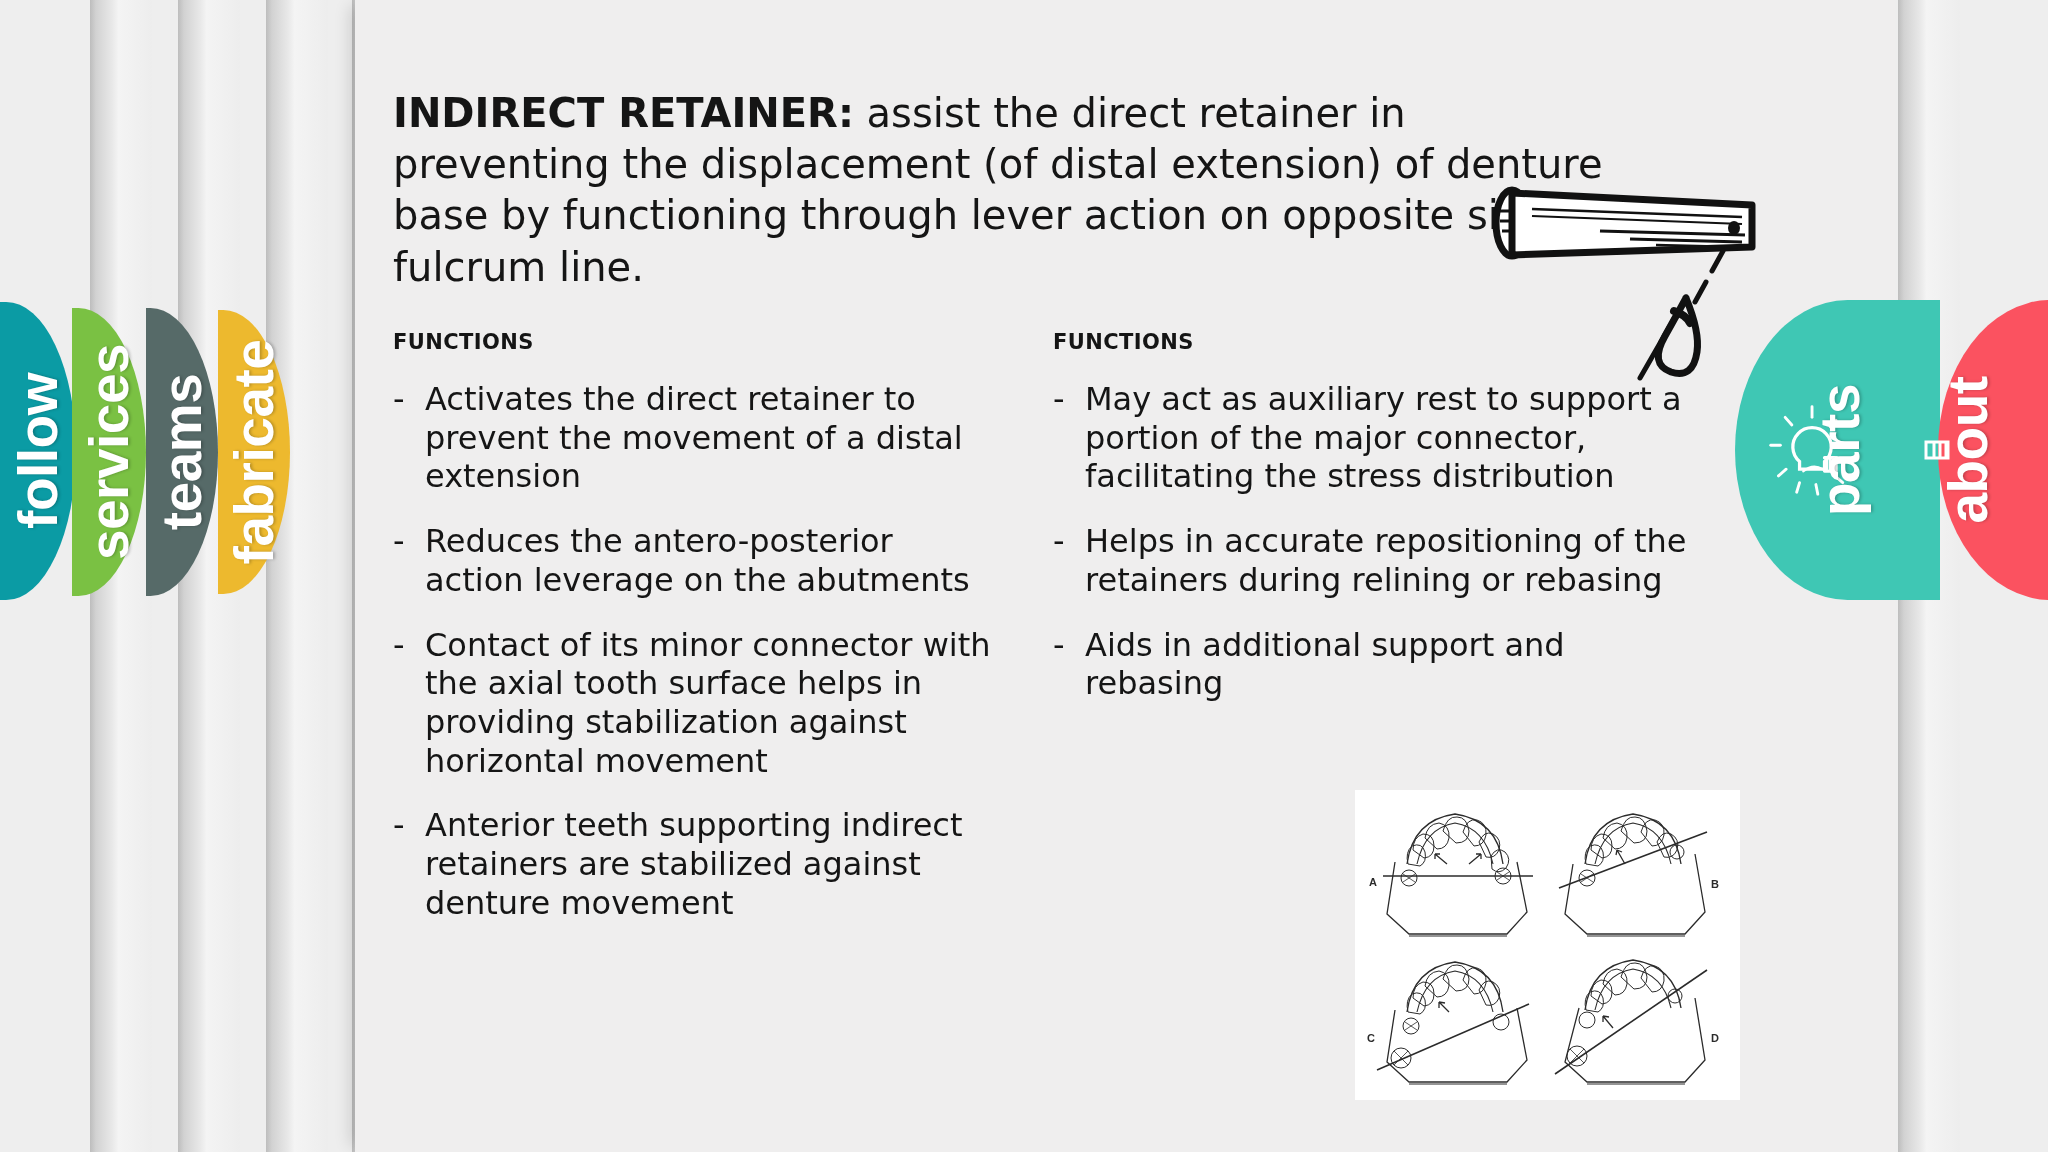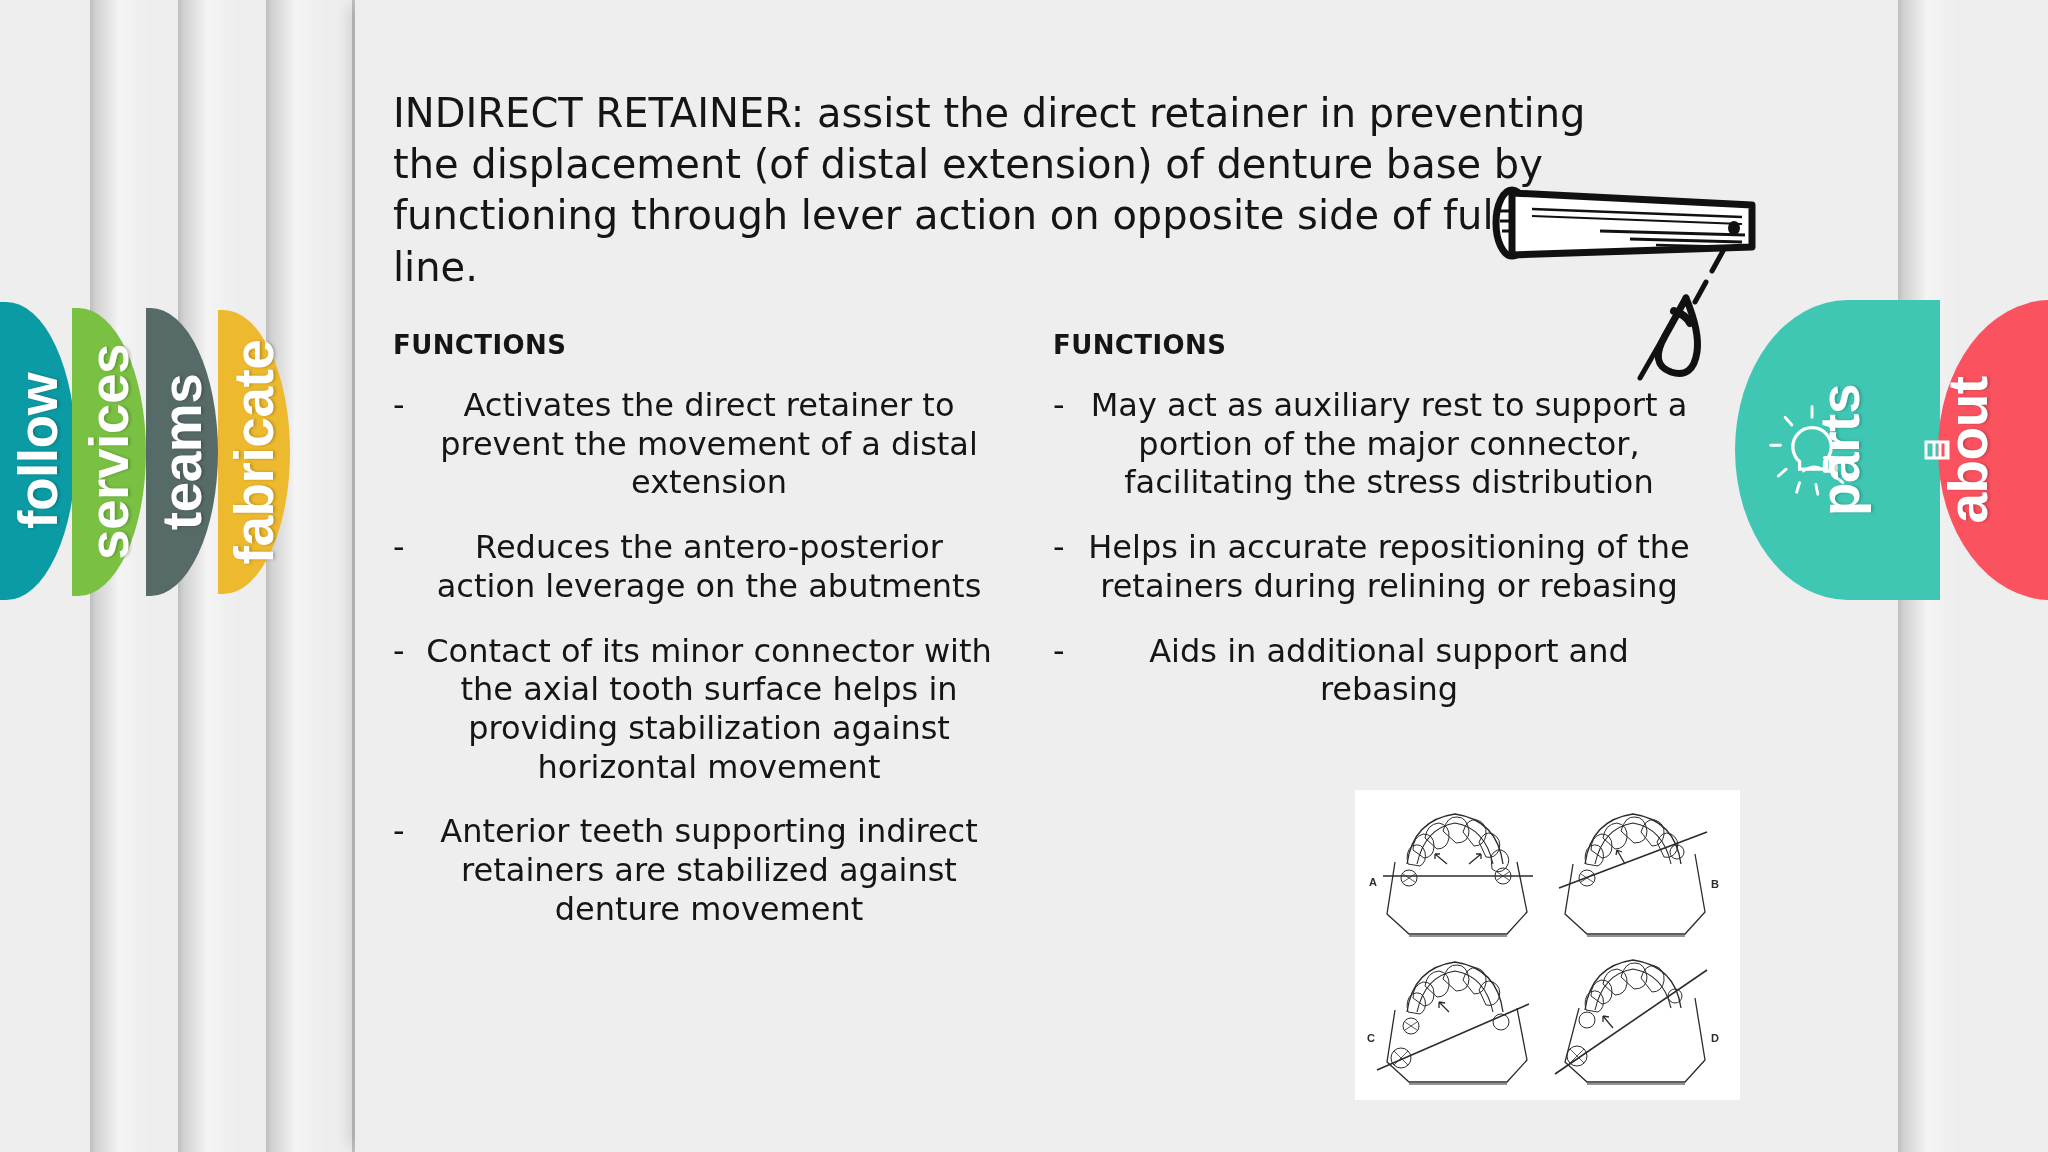--- a/index.html
+++ b/index.html
@@ -77,49 +77,49 @@
   .intro {
     position: absolute;
     left: 393px;
     top: 88px;
     width: 1230px;
     font-size: 40px;
     line-height: 1.28;
     color: #151515;
     font-family: "DejaVu Sans", sans-serif;
   }
-  .intro b { font-weight: normal; }
+  .intro b { font-weight: bold; }
 
   .col {
     position: absolute;
     top: 330px;
     font-family: "DejaVu Sans", sans-serif;
     color: #151515;
   }
   .col-left  { left: 393px; width: 600px; }
   .col-right { left: 1053px; width: 640px; }
 
   .col h3 {
     margin: 0 0 26px 0;
-    font-size: 26px;
+    font-size: 21px;
     font-weight: bold;
     letter-spacing: 0.4px;
   }
   .bullet {
     display: flex;
     margin-bottom: 26px;
     font-size: 32px;
     line-height: 1.21;
   }
   .bullet .dash {
     width: 32px;
     flex: 0 0 32px;
     font-size: 32px;
   }
-  .bullet .btext { flex: 1 1 auto; text-align: center; }
+  .bullet .btext { flex: 1 1 auto; }
 
   
   .fig-pin {
     position: absolute;
     left: 1480px;
     top: 185px;
     width: 300px;
     height: 230px;
   }
   .fig-arches {

